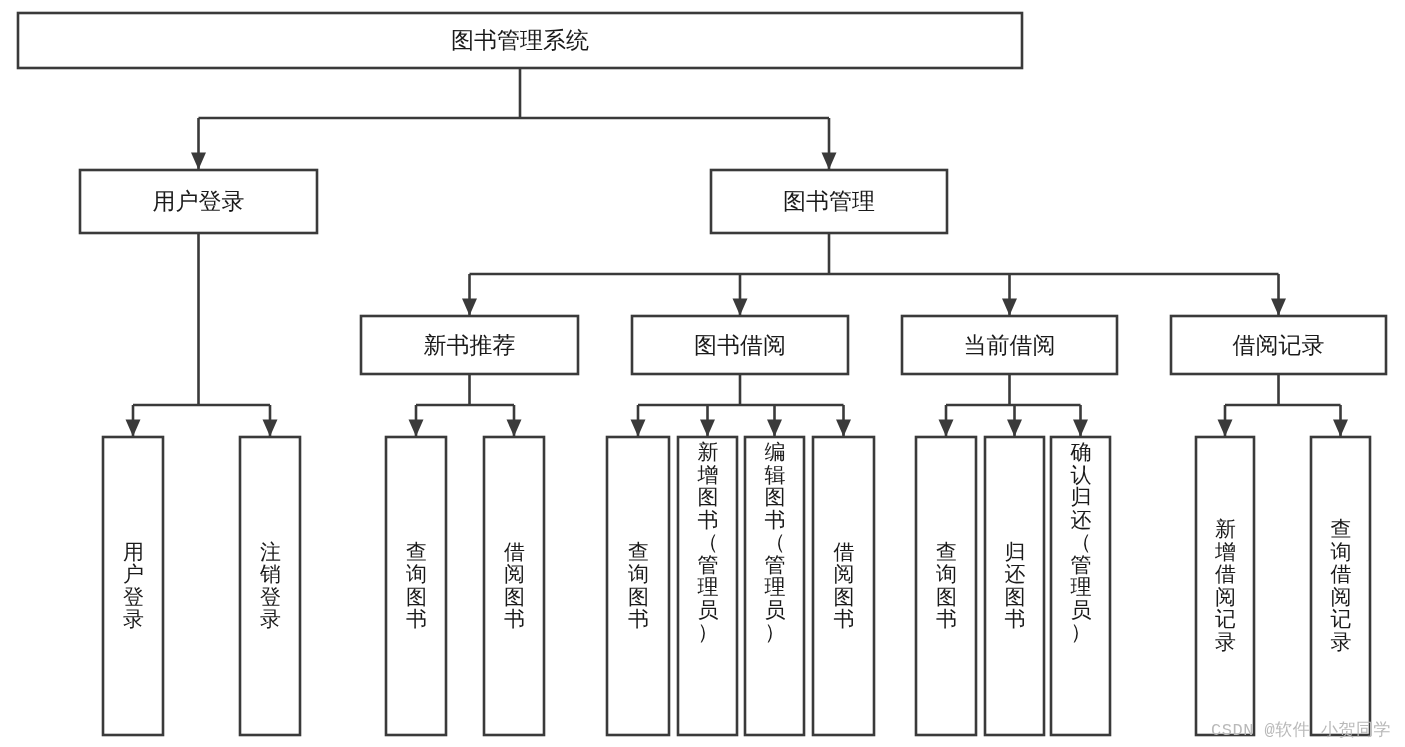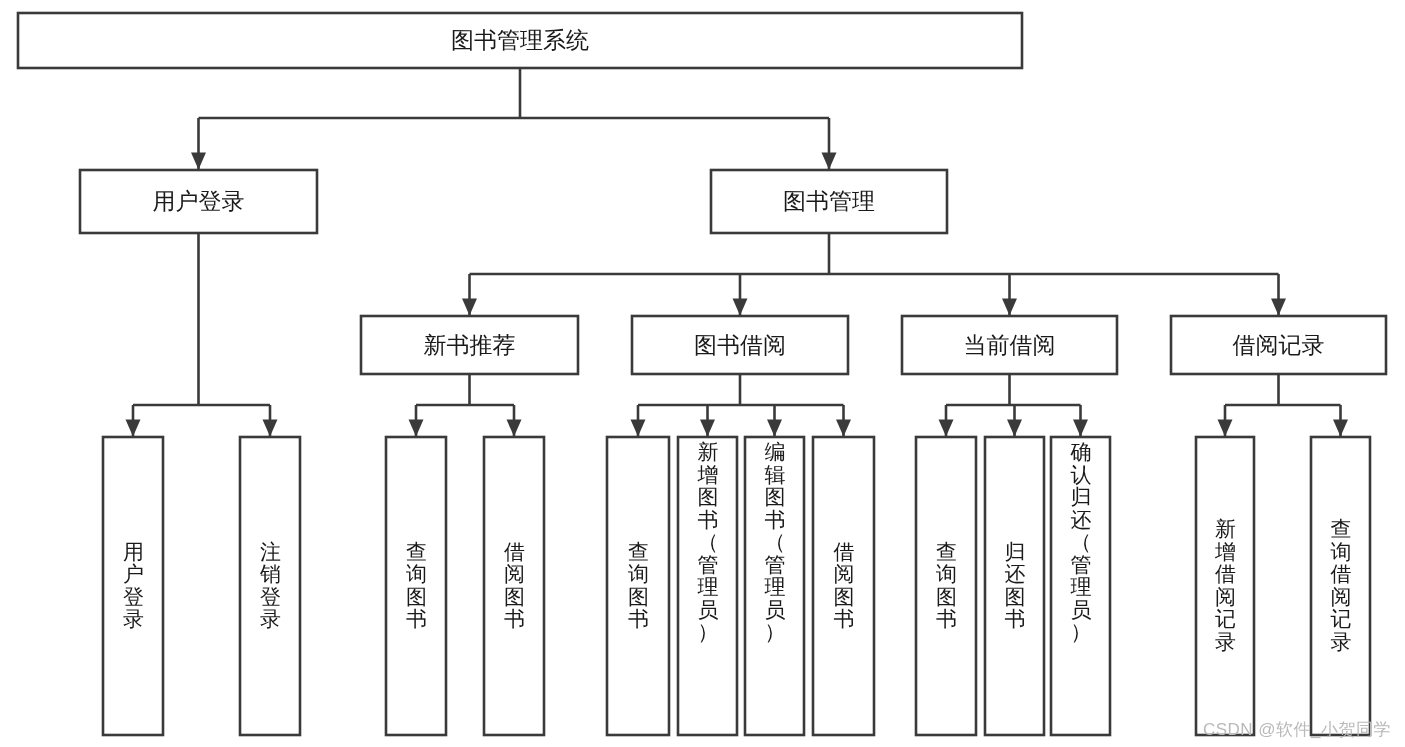--- a/index.html
+++ b/index.html
@@ -47,21 +47,21 @@
     stroke: none;
   }
   .watermark {
     position: absolute;
     right: 14px;
     bottom: 6px;
     font-size: 17px;
     color: #b9b9b9;
     letter-spacing: 0.5px;
     white-space: nowrap;
-    font-family: Liberation Sans, sans-serif;
+    font-family: Liberation Mono, monospace;
     pointer-events: none;
   }
 </style>
 </head>
 <body>
 
 <svg id="diagram" viewBox="0 0 1405 747">
   <g id="edges-layer">
       <path d="M 520 68 L 520 118" class="edge"></path>
       <path d="M 198.5 118 L 829 118" class="edge"></path>

